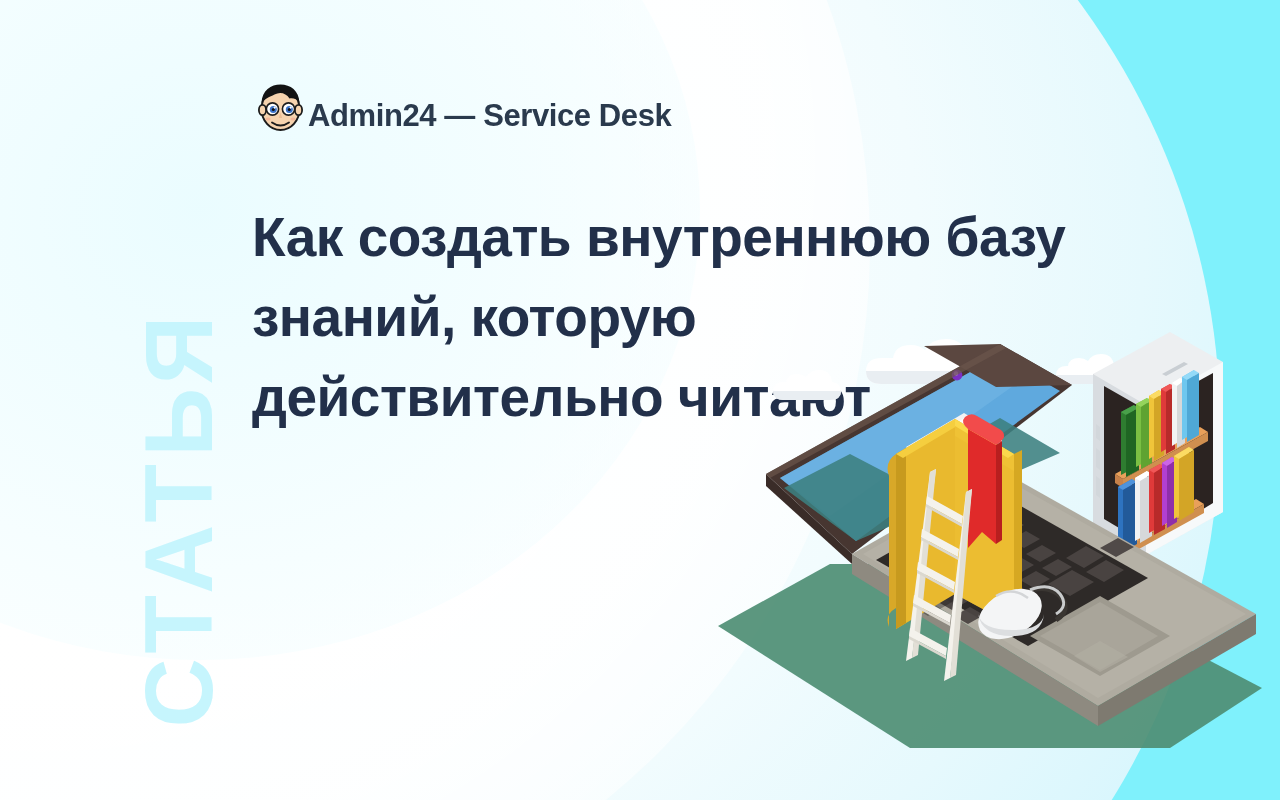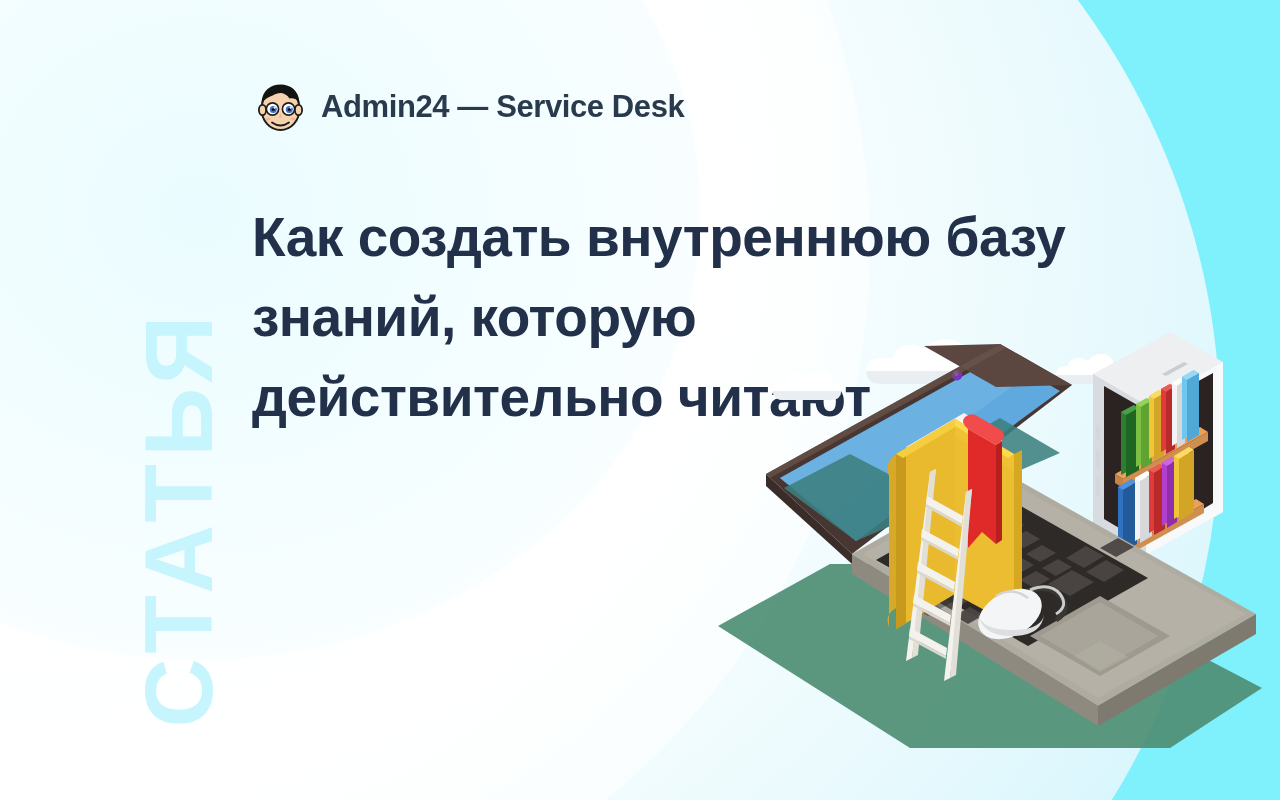--- a/index.html
+++ b/index.html
@@ -72,22 +72,21 @@
     line-height: 1;
     user-select: none;
   }
 
   
   .brand {
     position: absolute;
     left: 253px;
     top: 79px;
     display: flex;
-    align-items: center;
-    gap: 13px;
+    align-items: flex-end;
   }
   .brand-avatar {
     width: 55px;
     height: 55px;
     flex: 0 0 55px;
   }
   .brand-name {
     font-size: 31px;
     font-weight: 700;
     color: #2A3A4D;

